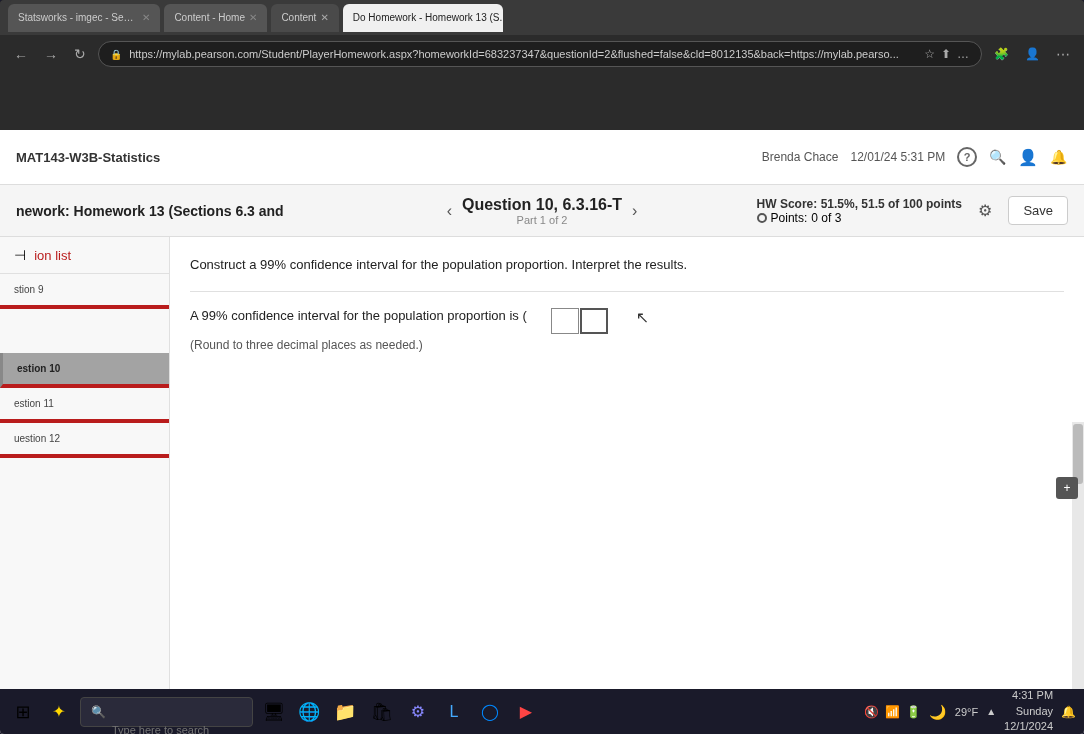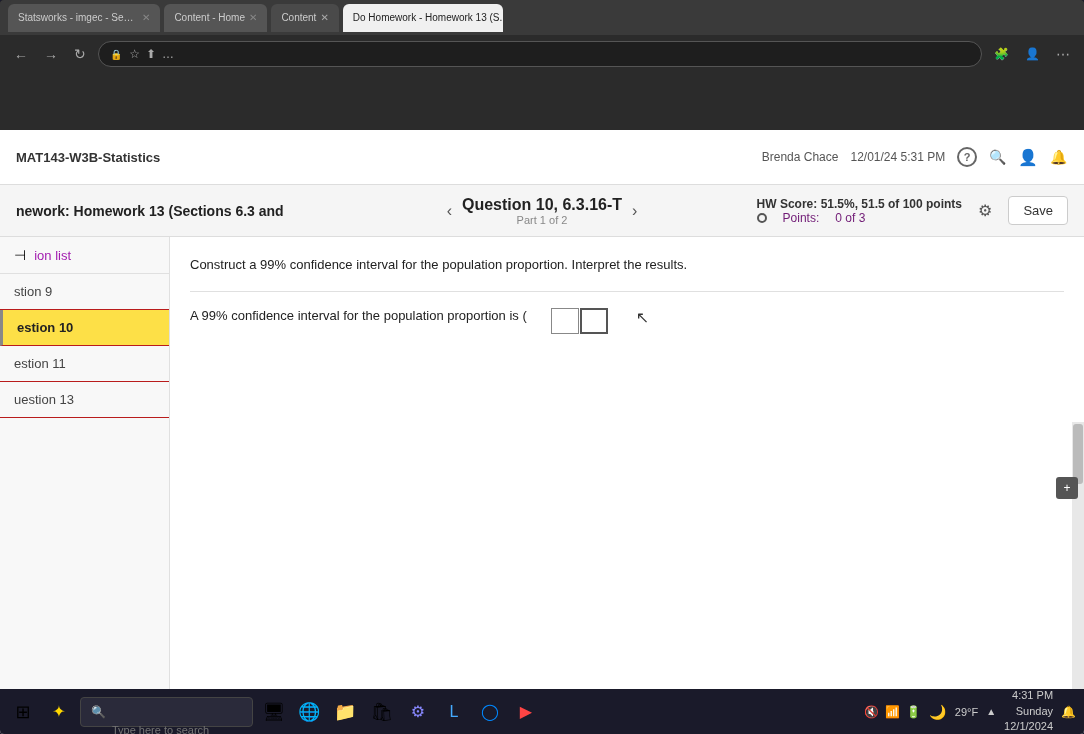--- a/index.html
+++ b/index.html
@@ -190,24 +190,24 @@
     .score-info {
       text-align: left;
     }
     .score-info .score-line {
       font-size: 12px;
       font-weight: bold;
       color: #333;
     }
     .score-info .points-line {
       font-size: 12px;
-      color: #701a75;
-      display: flex;
-      align-items: center;
-      gap: 16px;
+      color: #000000;
+      display: flex;
+      align-items: center;
+      gap: 4px;
     }
     .points-circle {
       width: 10px; height: 10px;
       border: 2px solid #555;
       border-radius: 50%;
       display: inline-block;
     }
     .settings-icon-btn {
       font-size: 16px; color: #555; cursor: pointer;
     }
@@ -240,34 +240,35 @@
     }
     .sidebar-header {
       display: flex;
       align-items: center;
       padding: 10px 14px;
       border-bottom: 1px solid #e0e0e0;
       gap: 8px;
     }
     .sidebar-header .list-label {
       font-size: 13px;
-      color: #a21caf;
+      color: #b91c1c;
     }
     .sidebar-item {
       padding: 10px 14px;
-      font-size: 13px;
+      font-size: 10px;
       color: #444;
-      border-bottom: 1px solid #b91c1c;
+      border-bottom: 4px solid #b91c1c;
       cursor: pointer;
     }
     .sidebar-item.active {
-      background: #fde047;
+      background: #a3a3a3;
       font-weight: bold;
       color: #222;
       border-left: 3px solid #888;
+      margin-top: 44px;
     }
 
     
     .content-area {
       flex: 1;
       padding: 18px 20px;
       overflow-y: auto;
       position: relative;
     }
 
@@ -533,20 +534,21 @@
 
       </div>
     </div>
 
     <div class="address-bar-row">
       <span class="browser-btn">←</span>
       <span class="browser-btn">→</span>
       <span class="browser-btn">↻</span>
       <div class="address-bar">
         <span class="lock-icon">🔒</span>
+        <span class="url-text">https://mylab.pearson.com/Student/PlayerHomework.aspx?homeworkId=683237347&amp;questionId=2&amp;flushed=false&amp;cld=8012135&amp;back=https://mylab.pearso...</span>
         <span style="color:#aaa; font-size:12px;">☆</span>
         <span style="color:#aaa; font-size:12px;">⬆</span>
         <span style="color:#aaa; font-size:12px;">…</span>
       </div>
       <span class="browser-btn" style="font-size:12px;">🧩</span>
       <span class="browser-btn" style="font-size:12px;">👤</span>
       <span class="browser-btn" style="font-size:14px;">⋯</span>
     </div>
   </div>
 
@@ -595,41 +597,42 @@
   <div class="main-content">
 
     <div class="sidebar">
       <div class="sidebar-header">
         <span style="font-size:14px; cursor:pointer;">⊣</span>
         <span class="list-label">ion list</span>
       </div>
       <div class="sidebar-item">stion 9</div>
       <div class="sidebar-item active">estion 10</div>
       <div class="sidebar-item">estion 11</div>
-      <div class="sidebar-item">uestion 13</div>
+      <div class="sidebar-item">uestion 12</div>
     </div>
 
     <div class="content-area">
 
       <div class="scroll-indicator">
         <div class="scroll-thumb"></div>
       </div>
 
       <p class="question-instruction">Construct a 99% confidence interval for the population proportion. Interpret the results.</p>
 
       <hr class="divider-line">
 
       <div class="answer-area">
         <span class="answer-text">A 99% confidence interval for the population proportion is (</span>
         <div class="input-boxes">
           <div class="input-box" style="width:28px; height:26px; border:1px solid #888; background:#fff; display:inline-block;"></div>
           <div class="input-box" style="width:28px; height:26px; border:2px solid #555; background:#fff; display:inline-block; margin-left:-1px;"></div>
         </div>
         <span class="cursor-arrow">↖</span>
       </div>
+      <p class="answer-note">(Round to three decimal places as needed.)</p>
 
       <div class="right-edge">
         <button class="edge-btn">+</button>
       </div>
     </div>
   </div>
 
   <div class="math-toolbar">
     <button class="math-btn">:</button>
     <button class="math-btn">±</button>

